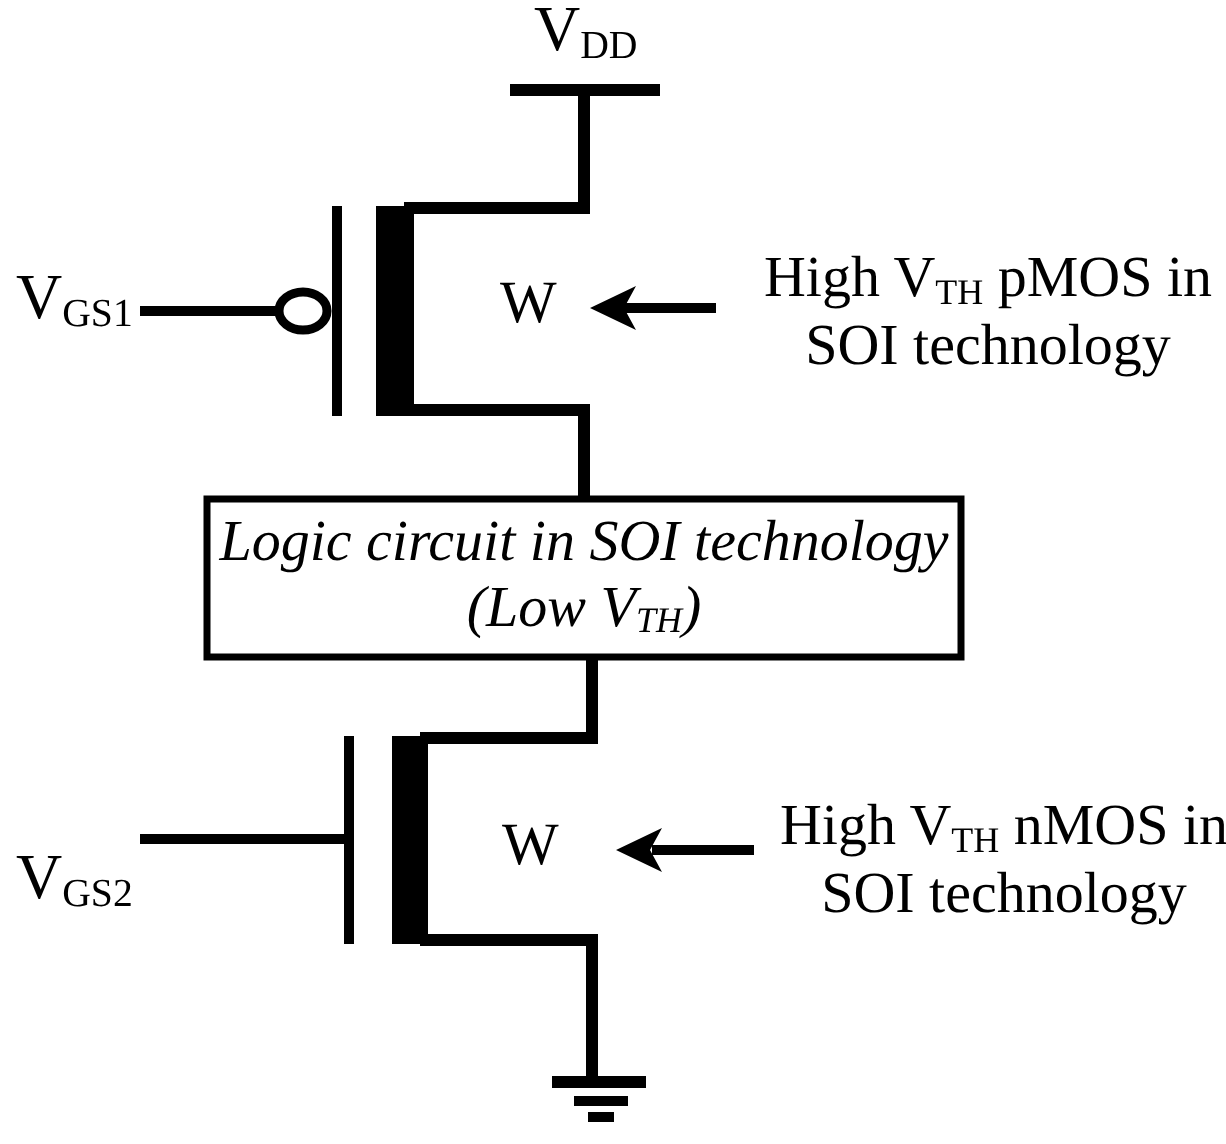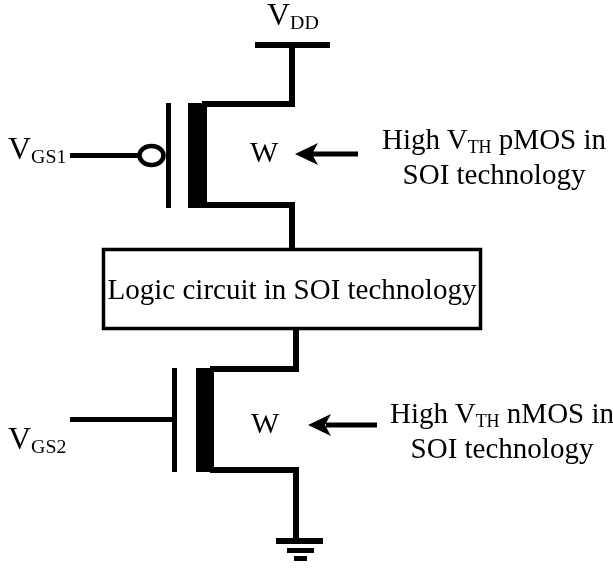--- a/index.html
+++ b/index.html
@@ -57,20 +57,21 @@
     width: 380px;
     height: 82px;
     display: flex;
     flex-direction: column;
     align-items: center;
     justify-content: center;
     text-align: center;
     font-size: 29px;
     line-height: 33px;
     color: #000;
+    font-style: italic;
   }
 </style>
 </head>
 <body>
 
 <div class="figure">
 
   <svg width="613" height="572" viewBox="0 0 613 572">
 
     <rect x="255" y="42" width="75" height="6" fill="#000"></rect>
@@ -115,20 +116,21 @@
 
   <div class="lbl" style="left:8px; top:422px;">
     <span>V</span><span class="subsc">GS2</span>
   </div>
 
   <div class="wlbl" style="left:250px; top:137px;">W</div>
   <div class="wlbl" style="left:251px; top:408px;">W</div>
 
   <div class="logic-box-text">
     <div class="boxline">Logic circuit in SOI technology</div>
+    <div class="boxline"><span>(Low V</span><span class="subsc">TH</span><span>)</span></div>
   </div>
 
   <div class="ann" style="left:378px; top:124px;">
     <div><span>High V</span><span class="subsc">TH</span><span> pMOS in</span></div>
     <div>SOI technology</div>
   </div>
 
   <div class="ann" style="left:386px; top:398px;">
     <div><span>High V</span><span class="subsc">TH</span><span> nMOS in</span></div>
     <div>SOI technology</div>

